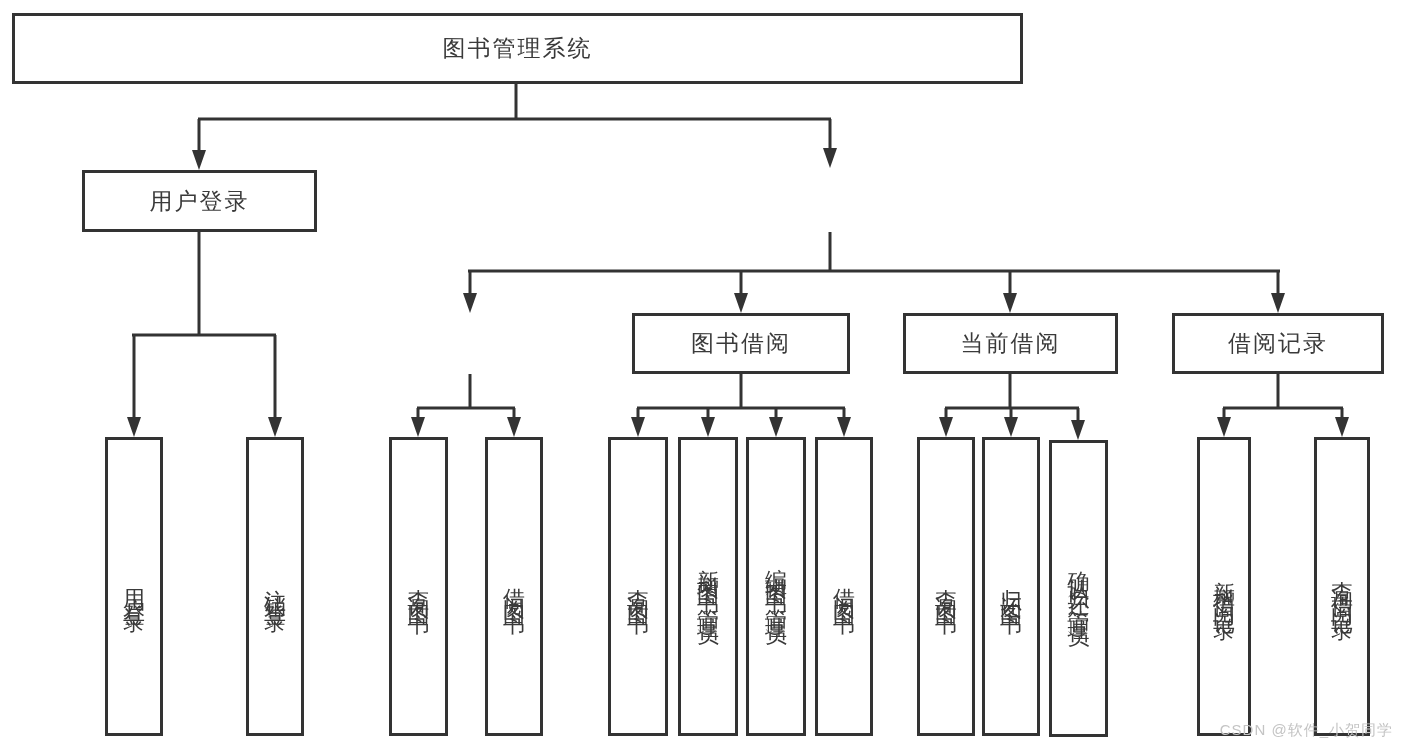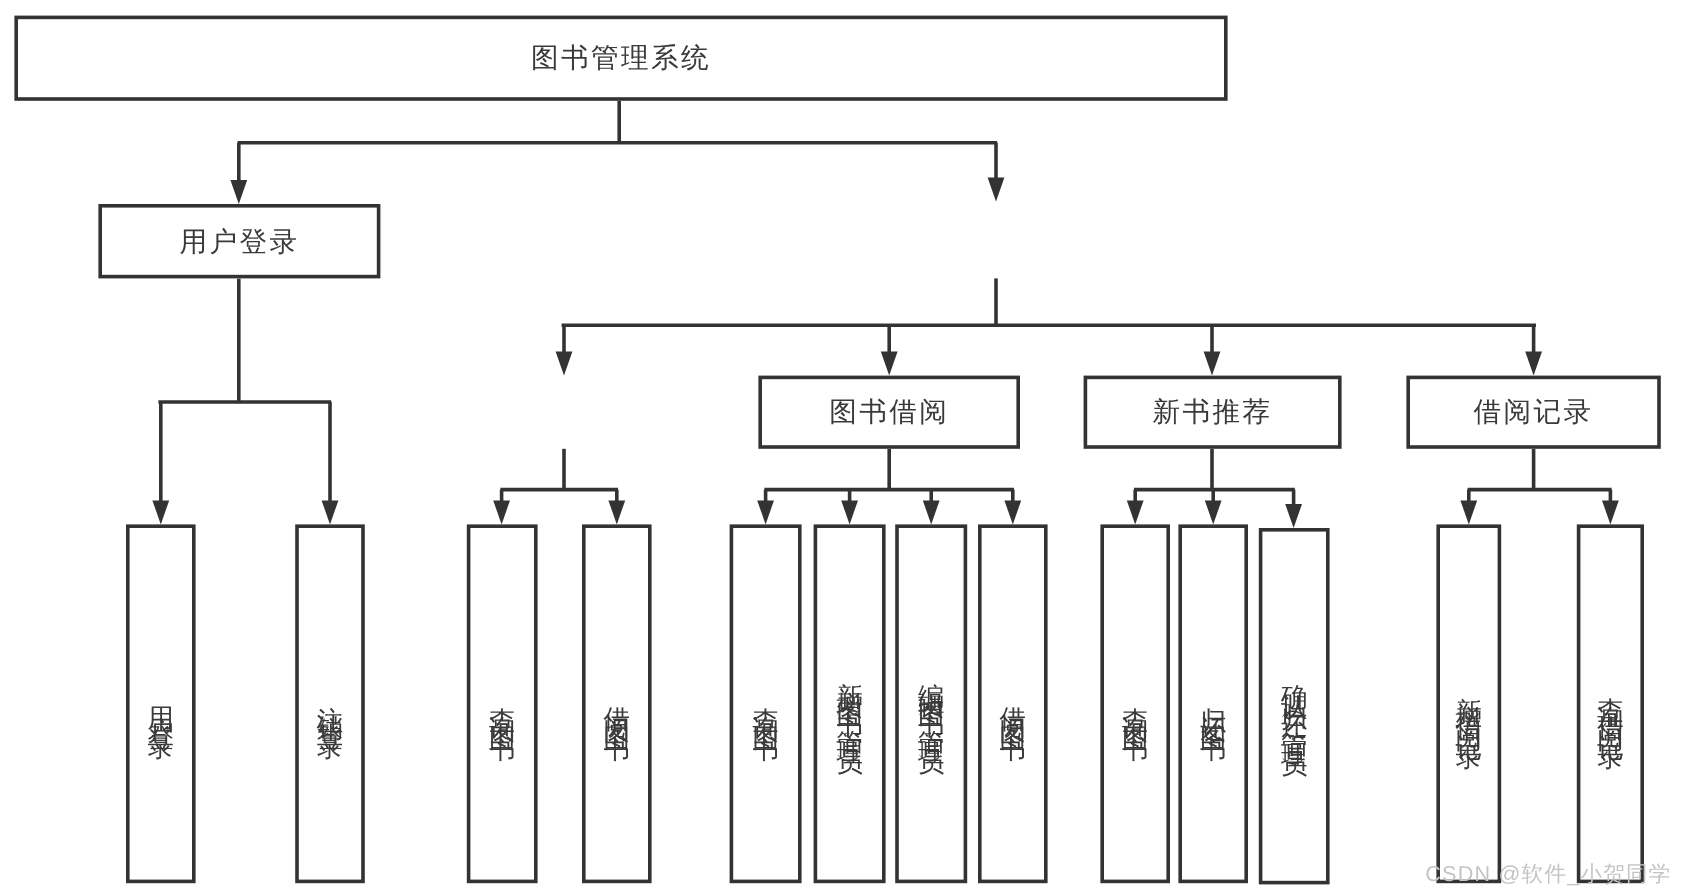--- a/index.html
+++ b/index.html
@@ -21,21 +21,21 @@
   .vtext{
     writing-mode:vertical-rl;text-orientation:mixed;
     font-size:22px;letter-spacing:8px;white-space:nowrap;
     color:var(--text,#3a3a3a);
   }
   svg.connectors{position:absolute;left:0;top:0;width:1405px;height:747px;}
   .connectors line{stroke:var(--line,#333333);stroke-width:3;}
   .connectors polygon{fill:var(--line,#333333);}
   .watermark{
     position:absolute;right:12px;bottom:7px;
-    font-size:18px;letter-spacing:1px;
+    font-size:15px;letter-spacing:1px;
     color:var(--watermark,#c4c4c4);
   }
 </style>
 </head>
 <body>
 
 <div class="canvas">
 
   <svg class="connectors" viewBox="0 0 1405 747" aria-hidden="true">
 
@@ -104,21 +104,21 @@
   </div>
 
   <div class="box" style="left:82px;top:170px;width:235px;height:62px">
     <span class="htext">用户登录</span>
   </div>
 
   <div class="box" style="left:632px;top:313px;width:218px;height:61px">
     <span class="htext">图书借阅</span>
   </div>
   <div class="box" style="left:903px;top:313px;width:215px;height:61px">
-    <span class="htext">新书推荐</span>
+    <span class="htext">当前借阅</span>
   </div>
   <div class="box" style="left:1172px;top:313px;width:212px;height:61px">
     <span class="htext">借阅记录</span>
   </div>
 
   <div class="box" style="left:105px;top:437px;width:58px;height:299px">
     <span class="vtext">用户登录</span>
   </div>
   <div class="box" style="left:246px;top:437px;width:58px;height:299px">
     <span class="vtext">注销登录</span>

